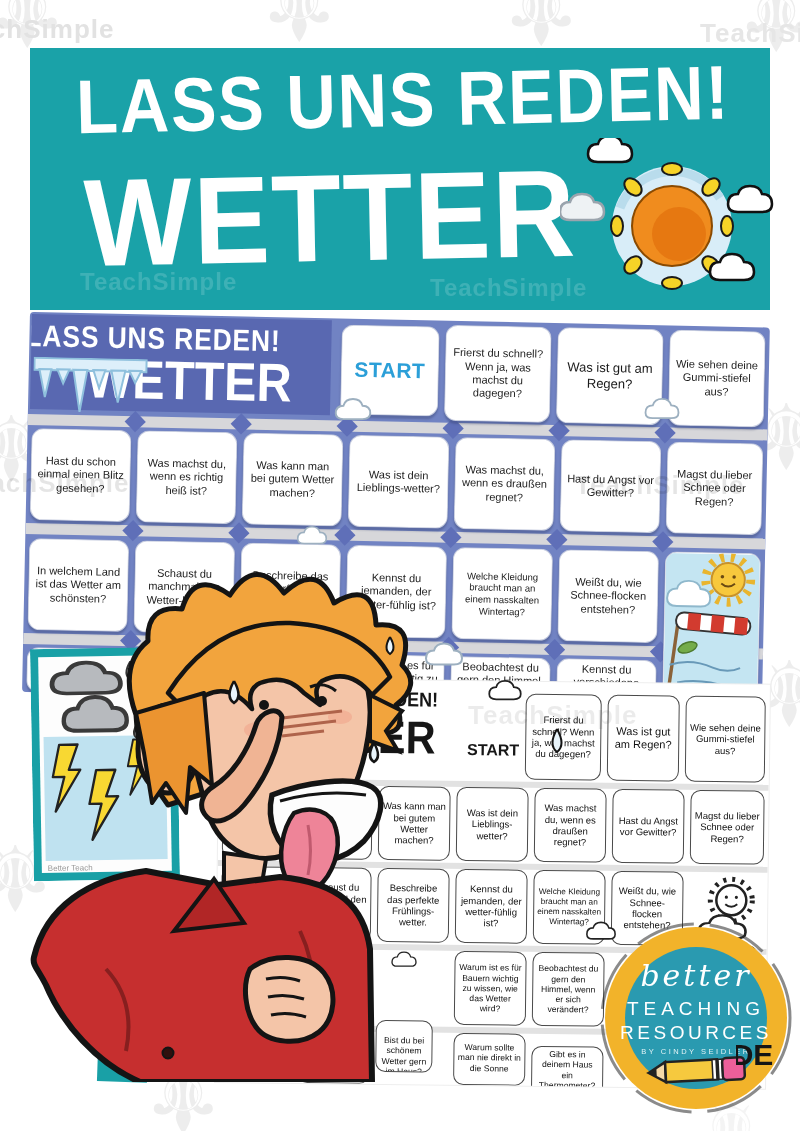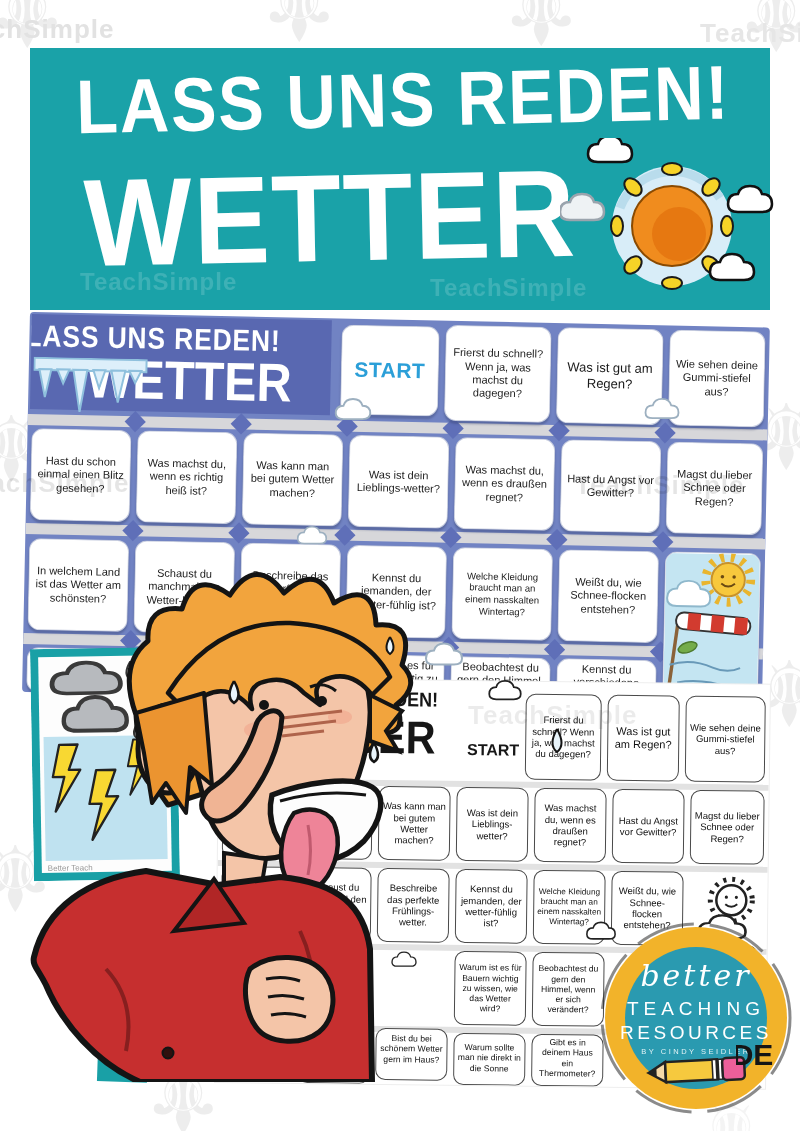--- a/index.html
+++ b/index.html
@@ -281,23 +281,23 @@
         <path transform="translate(40,96) scale(.6)" d="M10 0 L26 0 L18 22 L28 22 L6 58 L14 28 L4 28 Z"></path>
       </g>
     </svg>
   </div>
 
   <div class="d sm" style="left:82px;top:270px;width:72px;height:74px">Welches Wetter wäre perfekt zum campen gehen?</div>
   <div class="d sm" style="left:238px;top:270px;width:72px;height:74px">Warum ist es für Bauern wichtig zu wissen, wie das Wetter wird?</div>
   <div class="d sm" style="left:316px;top:270px;width:72px;height:74px">Beobachtest du gern den Himmel, wenn er sich verändert?</div>
 
   <div class="d sm" style="left:82px;top:352px;width:72px;height:52px;align-items:flex-start;padding-top:4px">Was war der stärkste Sturm, an den du dich</div>
-  <div class="d sm" style="left:160px;top:348px;width:72px;height:52px;align-items:flex-start;padding-top:4px">Bist du bei schönem Wetter gern im Haus?</div>
+  <div class="d sm" style="left:160px;top:340px;width:57px;height:52px;align-items:flex-start;padding-top:14px">Bist du bei schönem Wetter gern im Haus?</div>
   <div class="d sm" style="left:238px;top:352px;width:72px;height:52px;align-items:flex-start;padding-top:8px">Warum sollte man nie direkt in die Sonne</div>
-  <div class="d sm" style="left:316px;top:352px;width:72px;height:52px;align-items:flex-start;">Gibt es in deinem Haus ein Thermometer?</div>
+  <div class="d sm" style="left:316px;top:364px;width:72px;height:52px;align-items:flex-start;">Gibt es in deinem Haus ein Thermometer?</div>
 </div>
 
 <svg class="clb" style="left:484px;top:678px;width:42px;height:25px" viewBox="0 0 48 28">
     <path d="M6 18 Q6 10 14 10 Q16 3 24 3 Q32 3 34 10 Q42 10 42 18 Q42 24 34 24 L14 24 Q6 24 6 18 Z" fill="#fff" stroke="#222" stroke-width="2"></path>
   </svg>
 <svg class="clb" style="left:226px;top:934px;width:50px;height:30px" viewBox="0 0 48 28">
     <path d="M6 18 Q6 10 14 10 Q16 3 24 3 Q32 3 34 10 Q42 10 42 18 Q42 24 34 24 L14 24 Q6 24 6 18 Z" fill="#fff" stroke="#222" stroke-width="2"></path>
   </svg>
 <svg class="clb" style="left:388px;top:950px;width:32px;height:19px" viewBox="0 0 48 28">
     <path d="M6 18 Q6 10 14 10 Q16 3 24 3 Q32 3 34 10 Q42 10 42 18 Q42 24 34 24 L14 24 Q6 24 6 18 Z" fill="#fff" stroke="#222" stroke-width="2"></path>

